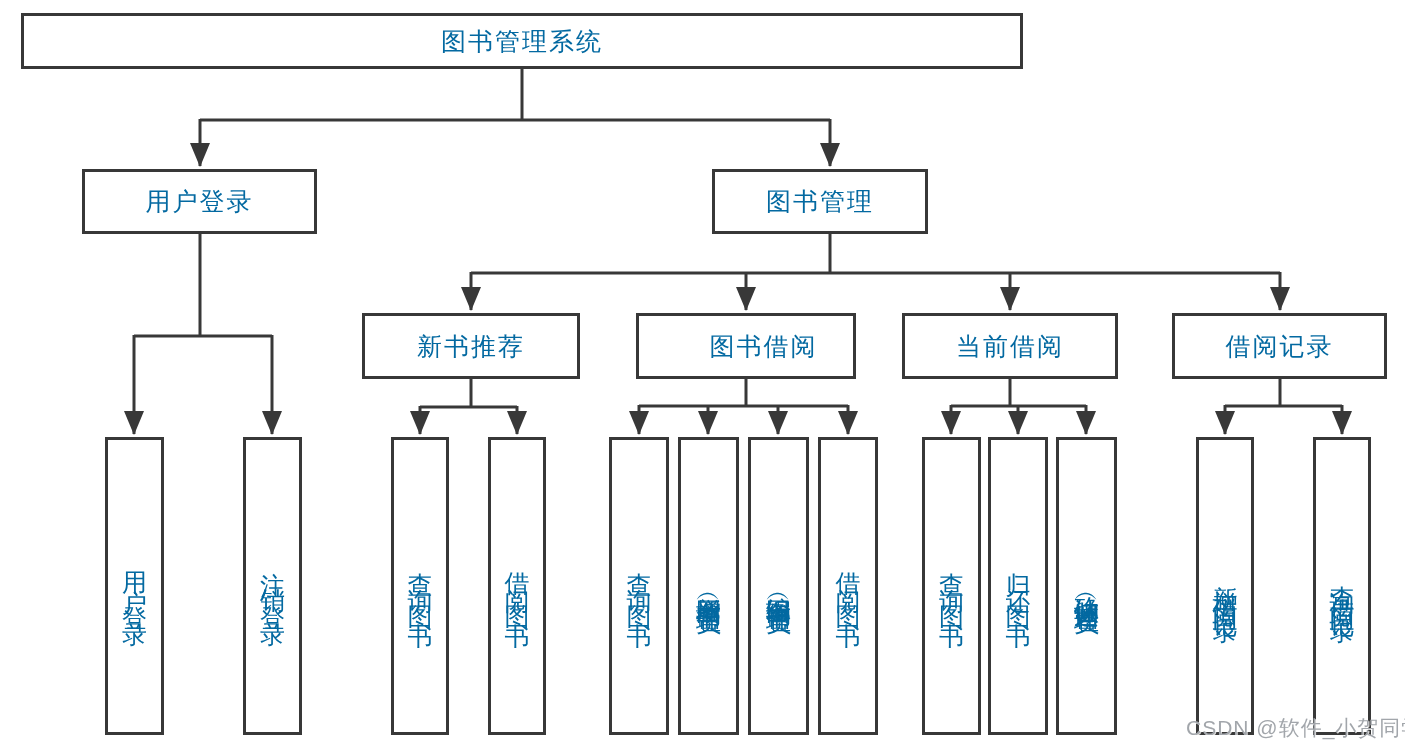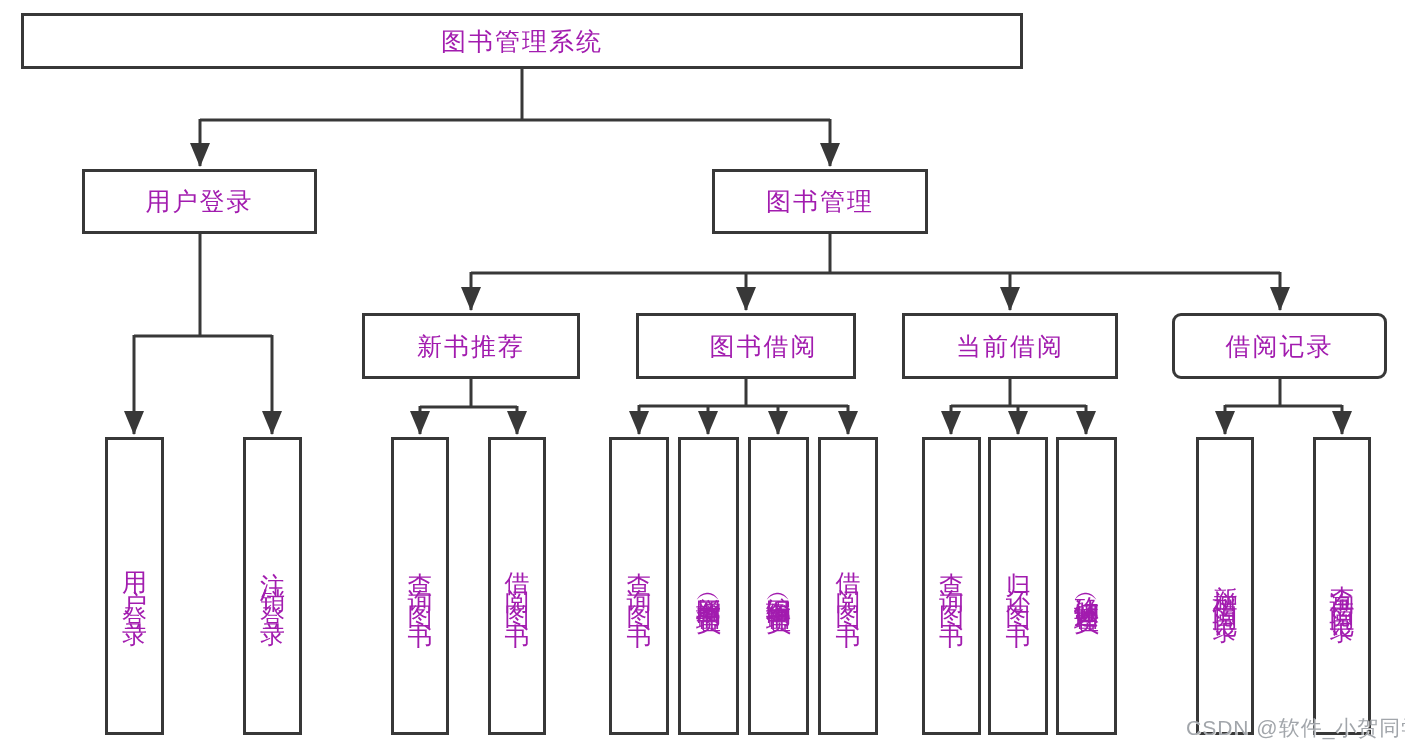--- a/index.html
+++ b/index.html
@@ -15,38 +15,38 @@
   .box{
     position:absolute;
     box-sizing:border-box;
     background:#ffffff;
     border:3px solid #383838;
     display:flex;
     align-items:center;
     justify-content:center;
     font-size:25px;
     letter-spacing:2px;
-    color:#a21caf;
+    color:#0369a1;
   }
   .leaf span{
     writing-mode:vertical-rl;
     letter-spacing:17px;
     font-size:25px;
     line-height:1;
   }
   .leaf.mid span{letter-spacing:7px;}
   .leaf.tight span{letter-spacing:2px;}
   
   .n-root{left:21px;top:13px;width:1002px;height:56px;}
   .n-login{left:82px;top:169px;width:235px;height:65px;}
   .n-bookmgmt{left:712px;top:169px;width:216px;height:65px;}
   .n-newbook{left:362px;top:313px;width:218px;height:66px;}
   .n-borrow{left:636px;top:313px;width:220px;height:66px;padding-left:35px;}
   .n-current{left:902px;top:313px;width:216px;height:66px;justify-content:center;}
-  .n-records{left:1172px;top:313px;width:215px;height:66px;border-radius:9px;}
+  .n-records{left:1172px;top:313px;width:215px;height:66px;}
   .lf{top:437px;height:298px;}
   .l-userlogin{left:105px;width:59px;}
   .l-logout{left:243px;width:59px;}
   .l-query1{left:391px;width:58px;}
   .l-borrow1{left:488px;width:58px;}
   .l-query2{left:609px;width:60px;}
   .l-addbook{left:678px;width:61px;}
   .l-editbook{left:748px;width:61px;}
   .l-borrow2{left:818px;width:60px;}
   .l-query3{left:922px;width:59px;}

